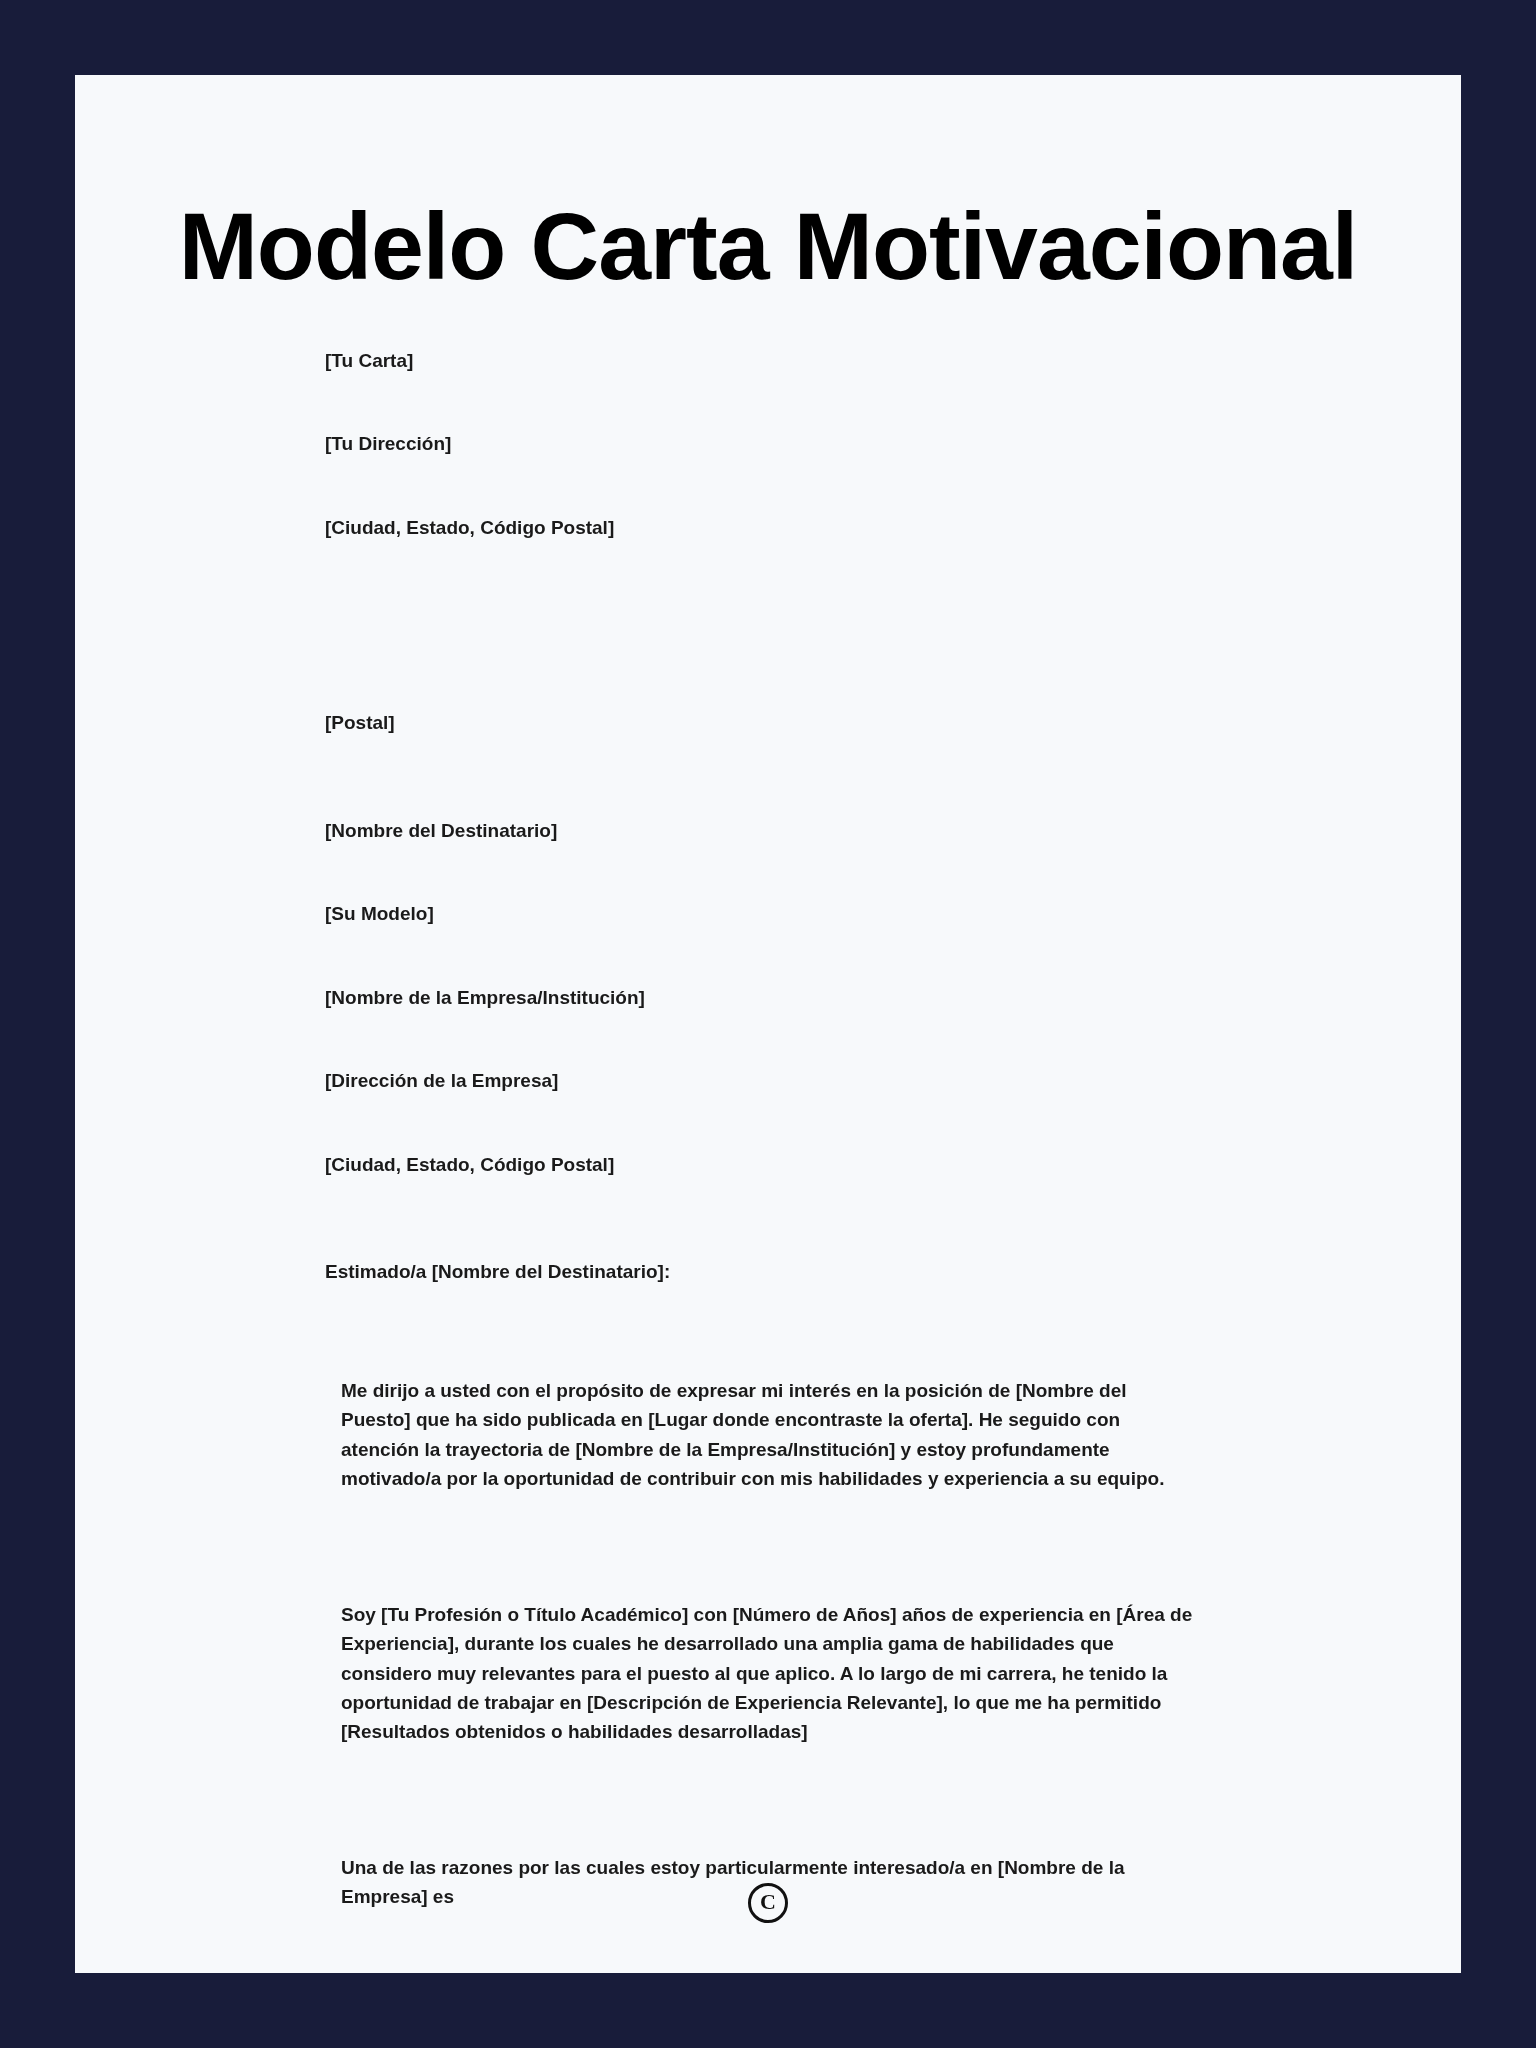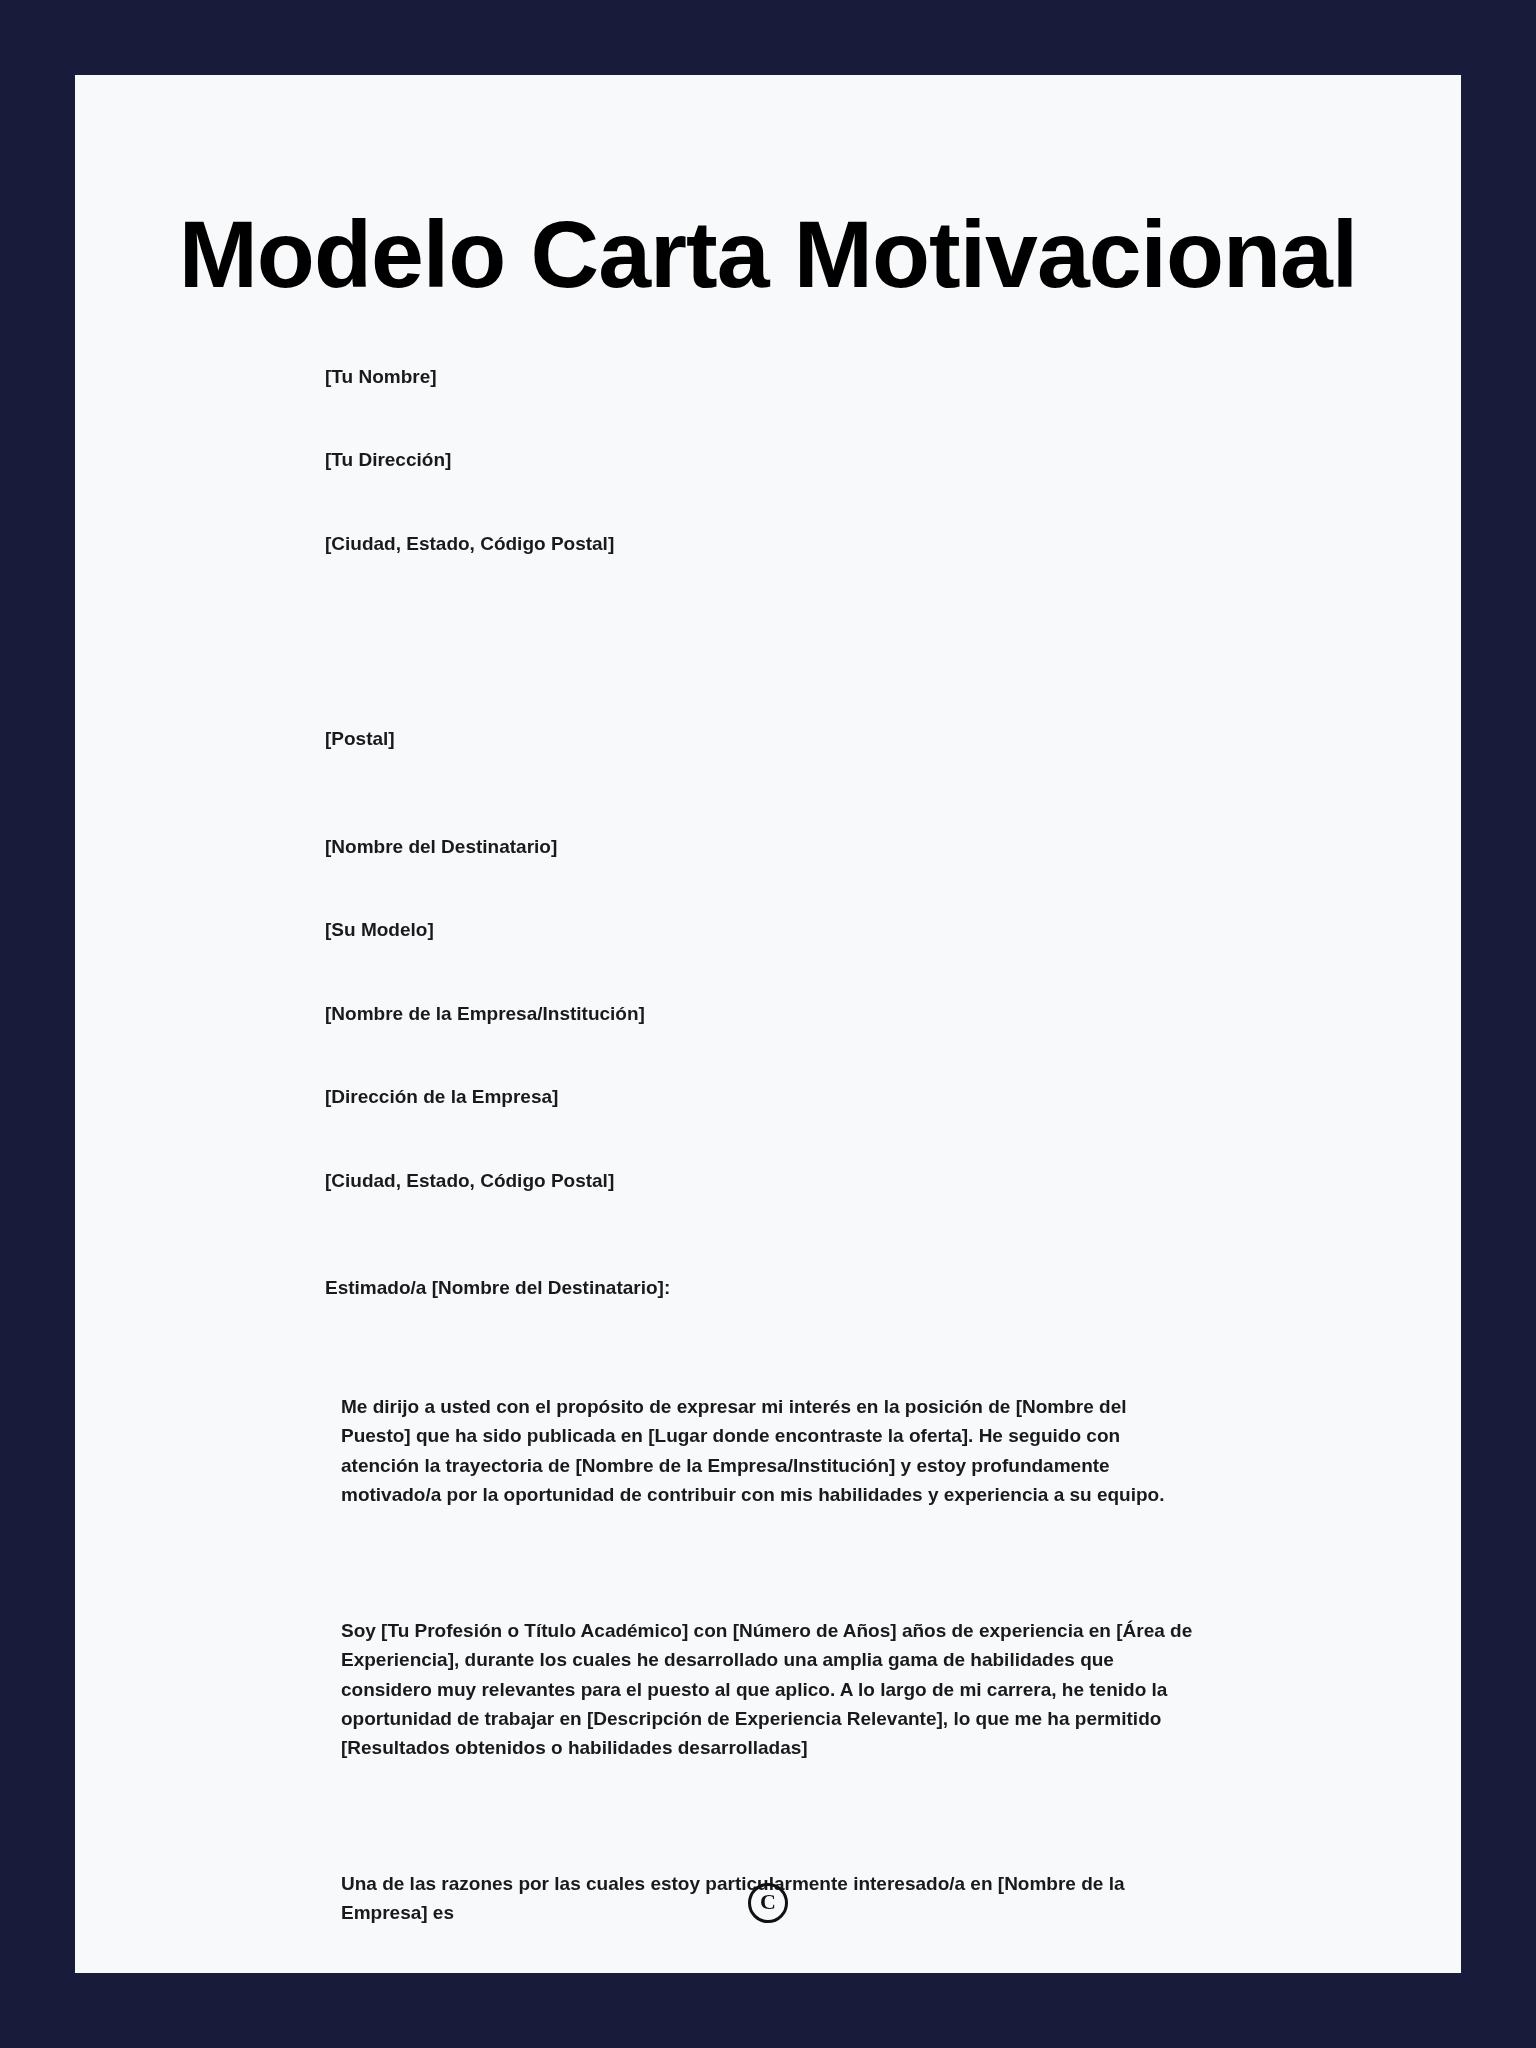--- a/index.html
+++ b/index.html
@@ -22,21 +22,21 @@
     background: #f7f9fb;
     box-sizing: border-box;
     overflow: hidden;
   }
   .doc-title {
     font-size: 95px;
     font-weight: bold;
     color: #000000;
     text-align: center;
     letter-spacing: -1px;
-    margin: 12px;
+    margin: 4px;
     padding-top: 115px;
     line-height: 1.1;
     white-space: nowrap;
   }
   .body-area {
     padding: 0 250px 0 250px;
     box-sizing: border-box;
   }
   .line {
     font-size: 19px;
@@ -82,21 +82,21 @@
 <body>
 
 <div class="page">
 
   <h1 class="doc-title">Modelo Carta Motivacional</h1>
 
   <div class="body-area">
 
     <div class="gap-block"></div>
 
-    <p class="line">[Tu Nombre]</p>
+    <p class="line">[Tu Carta]</p>
     <div class="gap-sm"></div>
     <p class="line">[Tu Dirección]</p>
     <div class="gap-sm"></div>
     <p class="line">[Ciudad, Estado, Código Postal]</p>
     <div class="gap-sm"></div>
     <div class="gap-sm"></div>
     <div class="gap-sm"></div>
     <p class="line">[Postal]</p>
 
     <div class="gap-group"></div>

